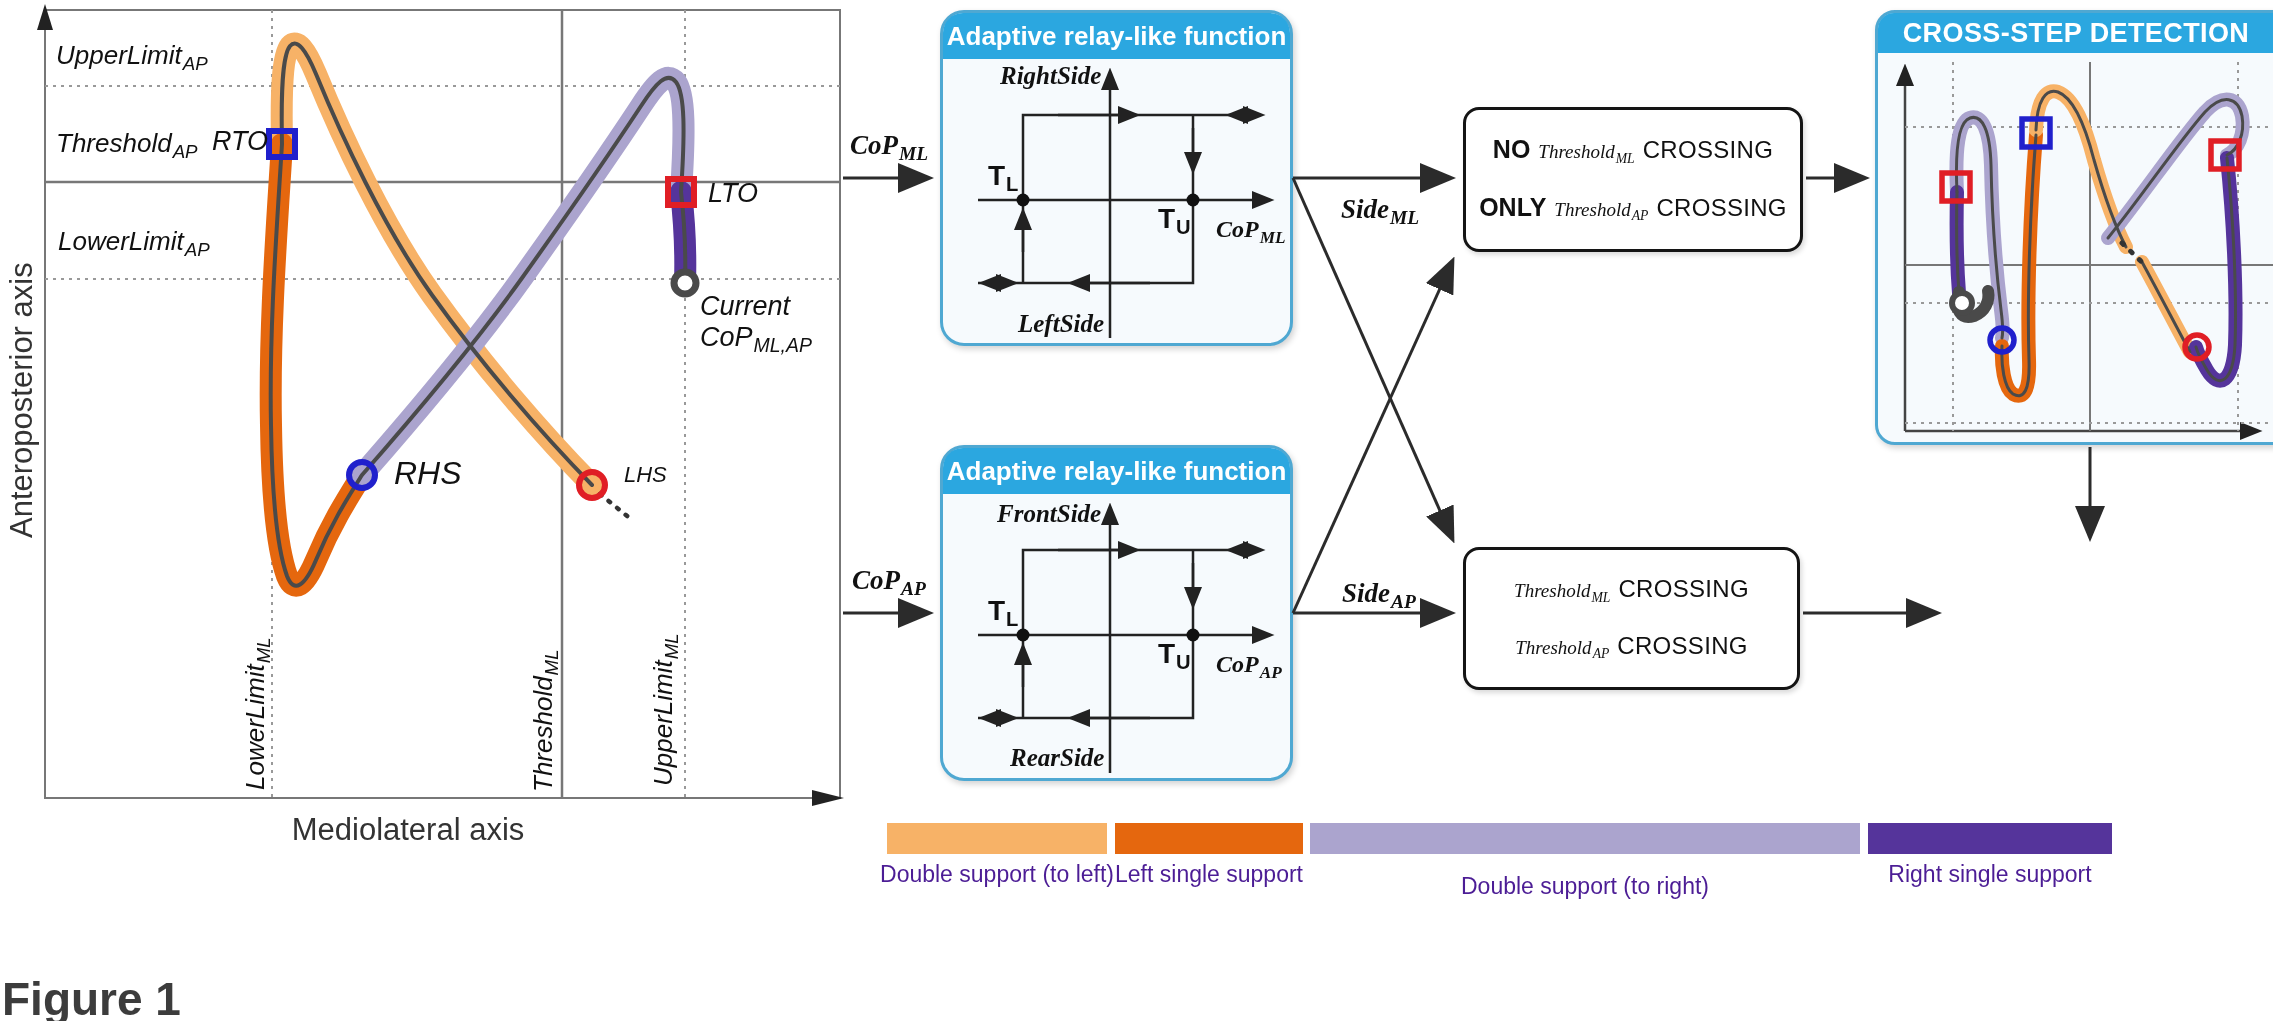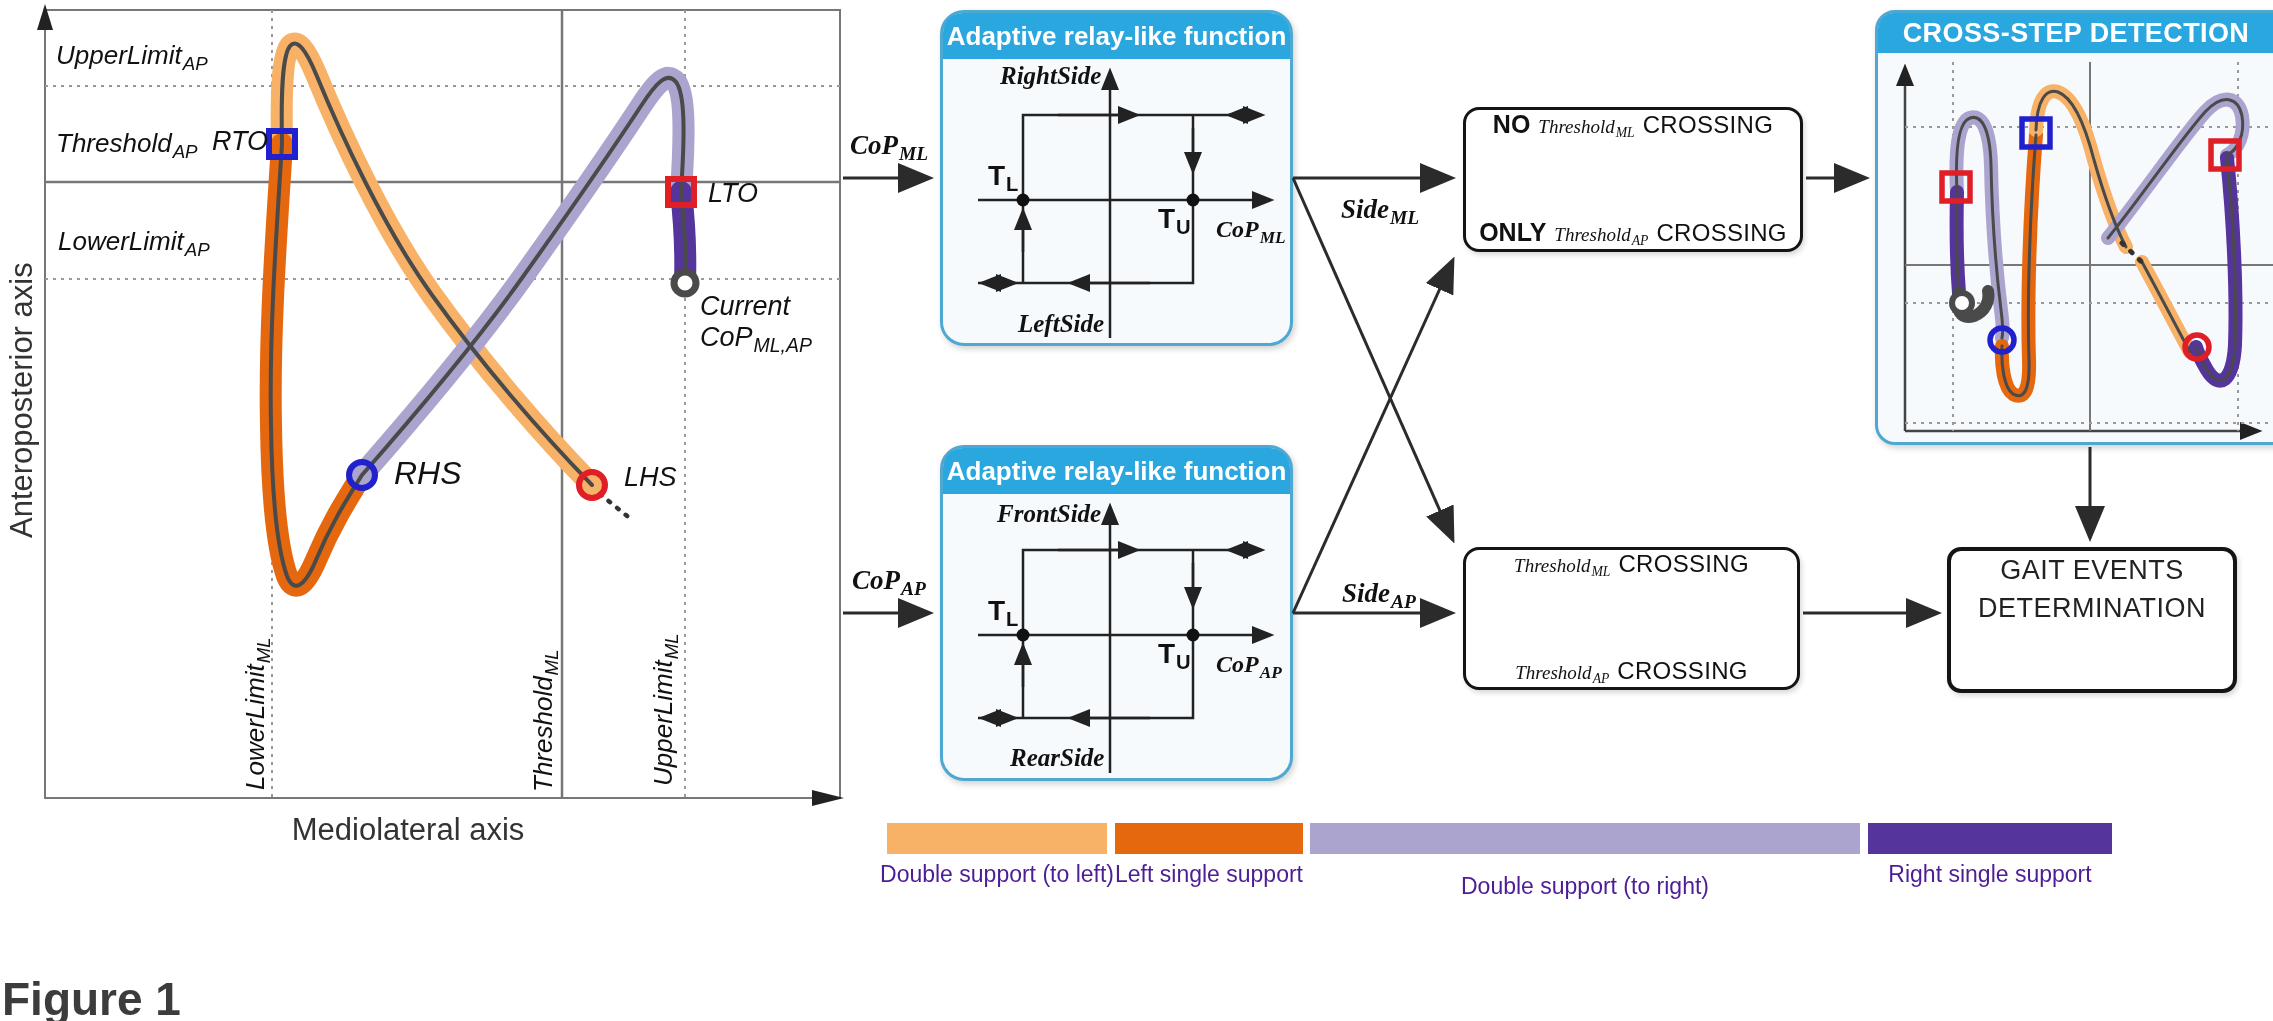--- a/index.html
+++ b/index.html
@@ -3,21 +3,21 @@
 <meta charset="utf-8">
 <style>
   html,body{margin:0;padding:0;background:#ffffff;}
   #stage{position:relative;width:2273px;height:1021px;background:#ffffff;overflow:hidden;
          font-family:"Liberation Sans",sans-serif;color:#111;}
   .box{position:absolute;box-sizing:border-box;background:#fff;}
   .bluepanel{background:#F6FAFD;border:3px solid #4FA8D2;border-radius:24px;box-shadow:2px 3px 6px rgba(0,0,0,.18);}
   .bluehead{position:absolute;left:0;right:0;top:0;background:#2BA7E0;color:#fff;font-weight:bold;
             text-align:center;border-radius:20px 20px 0 0;}
   .blackbox{border:3.5px solid #141414;border-radius:16px;background:#fff;box-shadow:2px 3px 5px rgba(0,0,0,.15);
-            display:flex;flex-direction:column;justify-content:space-between;gap:26px;}
+            display:flex;flex-direction:column;justify-content:center;gap:26px;}
   .lbl{position:absolute;white-space:nowrap;}
   .it{font-style:italic;}
   .mathit{font-family:"Liberation Serif",serif;font-style:italic;}
   .bmath{font-family:"Liberation Serif",serif;font-style:italic;font-weight:bold;}
   .sub{font-size:.72em;vertical-align:-0.32em;margin-left:1px;}
   .rot{position:absolute;transform:rotate(-90deg);transform-origin:0 0;white-space:nowrap;}
   .cx{transform:translateX(-50%);}
   .dline{display:flex;align-items:baseline;justify-content:center;gap:8px;font-size:24px;}
   .dline .lead{font-weight:bold;font-size:25px;}
   .dline .tail{font-size:24px;letter-spacing:.3px;}
@@ -67,26 +67,20 @@
     <div class="dline">
       <span class="mathit mth"><span>Threshold</span><span class="sub">ML</span></span>
       <span class="tail">CROSSING</span>
     </div>
     <div class="dline">
       <span class="mathit mth"><span>Threshold</span><span class="sub">AP</span></span>
       <span class="tail">CROSSING</span>
     </div>
   </div>
 
-  <div class="box blackbox z1" style="left:1947px;top:547px;width:290px;height:146px;border-width:4px;border-radius:14px;text-align:center;">
-    <div style="font-size:27px;line-height:38px;color:#222;letter-spacing:.5px;">
-      <div>GAIT EVENTS</div>
-      <div>DETERMINATION</div>
-    </div>
-  </div>
 
   <div class="legend-bar z1" style="left: 887px; width: 220px; background: rgb(247, 178, 103);"></div>
   <div class="legend-bar z1" style="left: 1115px; width: 188px; background: rgb(229, 103, 14);"></div>
   <div class="legend-bar z1" style="left: 1310px; width: 550px; background: rgb(171, 164, 206);"></div>
   <div class="legend-bar z1" style="left: 1868px; width: 244px; background: rgb(85, 52, 155);"></div>
 
   <svg class="z2" width="2273" height="1021" viewBox="0 0 2273 1021">
     <defs>
       <marker id="ah" viewBox="0 0 10 8" refX="8" refY="4" markerWidth="9" markerHeight="8" orient="auto-start-reverse">
         <path d="M0 0 L10 4 L0 8 z" fill="#222"></path>
@@ -212,21 +206,21 @@
     <span>UpperLimit</span><span class="sub">ML</span></div>
 
   <div class="rot z3" style="left:4px;top:538px;font-size:31px;color:#333;">
     <span>Anteroposterior axis</span></div>
   <div class="lbl cx z3" style="left:408px;top:812px;font-size:31px;color:#333;">
     <span>Mediolateral axis</span></div>
 
   <div class="lbl it z3" style="left:212px;top:126px;font-size:27px;">RTO</div>
   <div class="lbl it z3" style="left:708px;top:178px;font-size:27px;">LTO</div>
   <div class="lbl it z3" style="left:394px;top:455px;font-size:32px;">RHS</div>
-  <div class="lbl it z3" style="left:624px;top:462px;font-size:27px;">LHS</div>
+  <div class="lbl it z3" style="left:624px;top:462px;font-size:22px;">LHS</div>
   <div class="lbl it z3" style="left:700px;top:291px;font-size:27px;">Current</div>
   <div class="lbl it z3" style="left:700px;top:322px;font-size:27px;">
     <span>CoP</span><span class="sub">ML,AP</span></div>
 
   <div class="lbl bmath cx z3" style="left:889px;top:130px;font-size:27px;">
     <span>CoP</span><span class="sub">ML</span></div>
   <div class="lbl bmath cx z3" style="left:889px;top:565px;font-size:27px;">
     <span>CoP</span><span class="sub">AP</span></div>
   <div class="lbl bmath cx z3" style="left:1380px;top:194px;font-size:27px;">
     <span>Side</span><span class="sub">ML</span></div>

